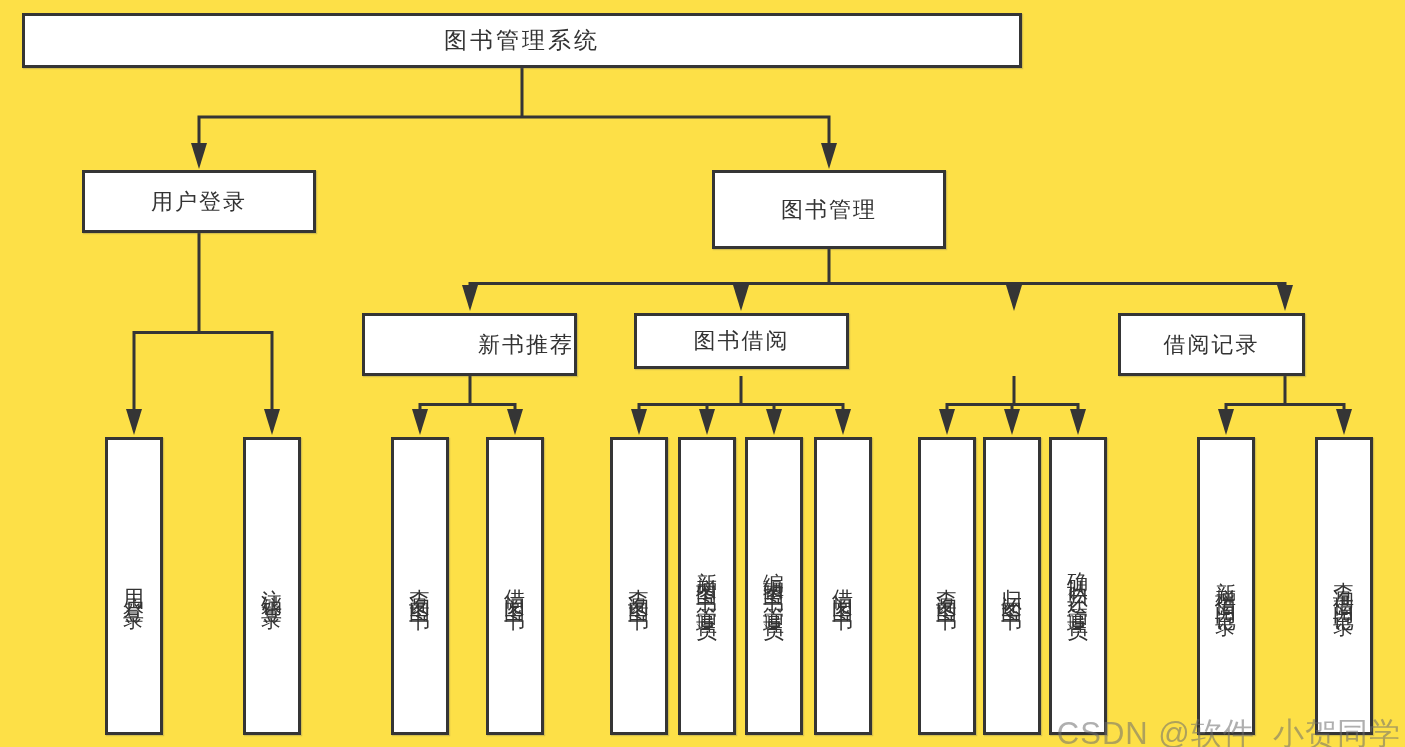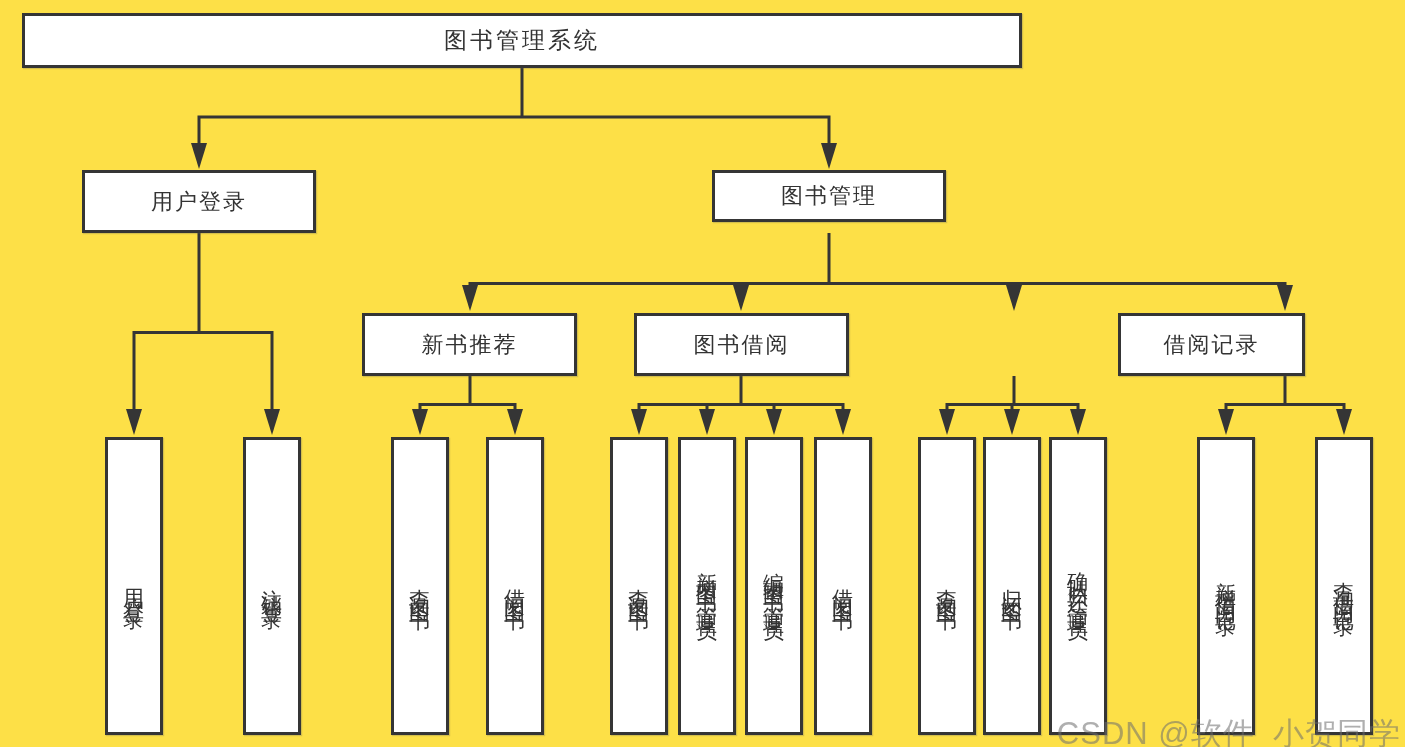--- a/index.html
+++ b/index.html
@@ -101,28 +101,28 @@
     </g>
   </svg>
 
   <div class="node root hnode" style="left:22px; top:13px; width:1000px; height:55px;">
     <span class="lbl">图书管理系统</span>
   </div>
 
   <div class="node hnode" style="left:82px; top:170px; width:234px; height:63px;">
     <span class="lbl">用户登录</span>
   </div>
-  <div class="node hnode" style="left:712px; top:170px; width:234px; height:52px;">
+  <div class="node hnode" style="left:712px; top:170px; width:234px; height:79px;">
     <span class="lbl">图书管理</span>
   </div>
 
-  <div class="node hnode" style="left:362px; top:313px; width:215px; height:63px;">
+  <div class="node hnode" style="left:362px; top:313px; width:215px; height:63px;justify-content:flex-end;">
     <span class="lbl">新书推荐</span>
   </div>
-  <div class="node hnode" style="left:634px; top:313px; width:215px; height:63px;">
+  <div class="node hnode" style="left:634px; top:313px; width:215px; height:56px;">
     <span class="lbl">图书借阅</span>
   </div>
   <div class="node hnode" style="left:1118px; top:313px; width:187px; height:63px;">
     <span class="lbl">借阅记录</span>
   </div>
 
   <div class="node leaf" style="left:105px; top:437px; width:58px; height:298px;">
     <span class="lbl">用户登录</span>
   </div>
   <div class="node leaf" style="left:243px; top:437px; width:58px; height:298px;">

